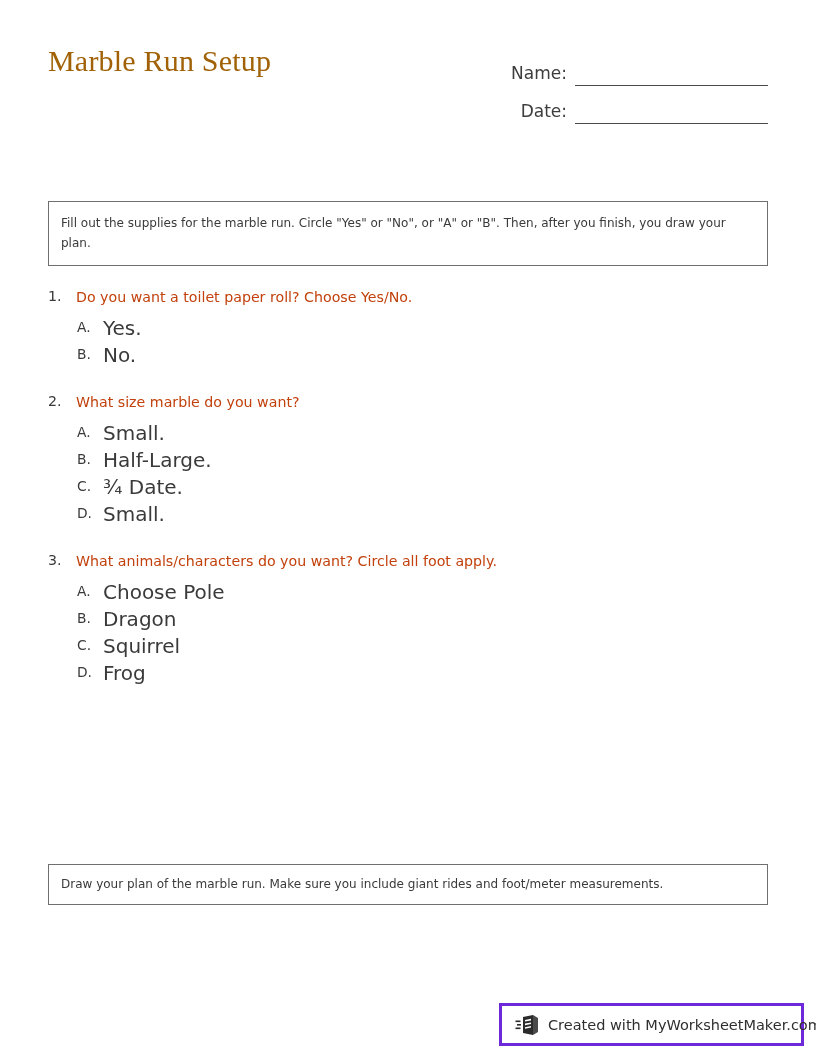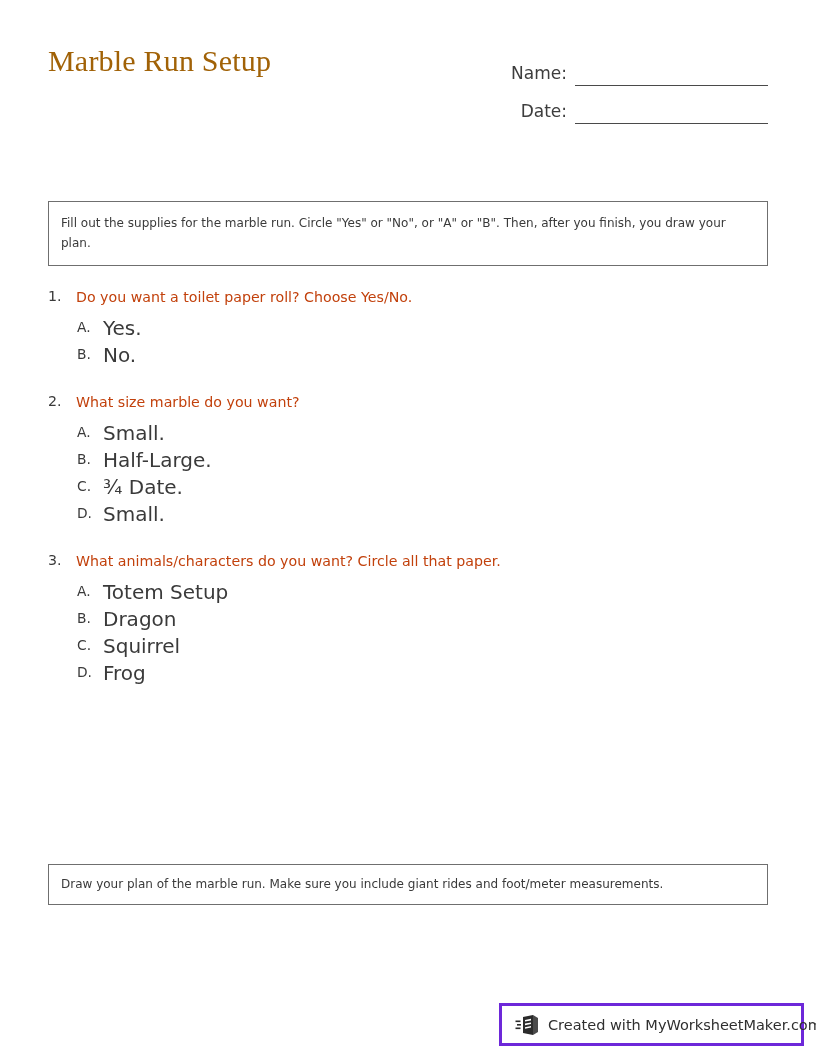--- a/index.html
+++ b/index.html
@@ -204,25 +204,25 @@
     </div>
     <div class="option-row">
       <span class="option-letter">D.</span>
       <span class="option-text">Small.</span>
     </div>
   </div>
 
   <div class="question-block" style="margin-top:28px;">
     <div class="question-row">
       <span class="question-number">3.</span>
-      <span class="question-text">What animals/characters do you want? Circle all that paper.</span>
+      <span class="question-text">What animals/characters do you want? Circle all foot apply.</span>
     </div>
     <div class="option-row">
       <span class="option-letter">A.</span>
-      <span class="option-text">Totem Setup</span>
+      <span class="option-text">Choose Pole</span>
     </div>
     <div class="option-row">
       <span class="option-letter">B.</span>
       <span class="option-text">Dragon</span>
     </div>
     <div class="option-row">
       <span class="option-letter">C.</span>
       <span class="option-text">Squirrel</span>
     </div>
     <div class="option-row">

